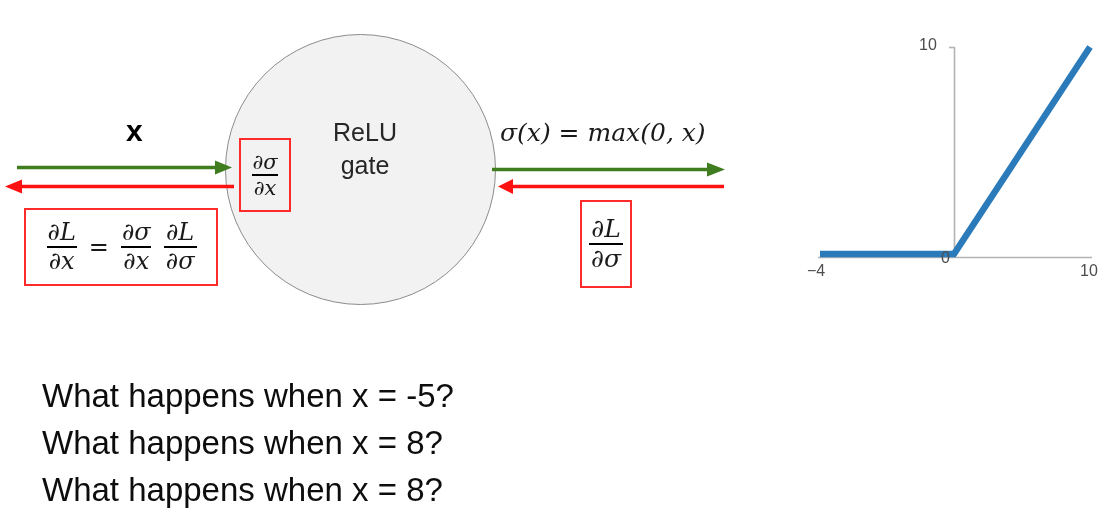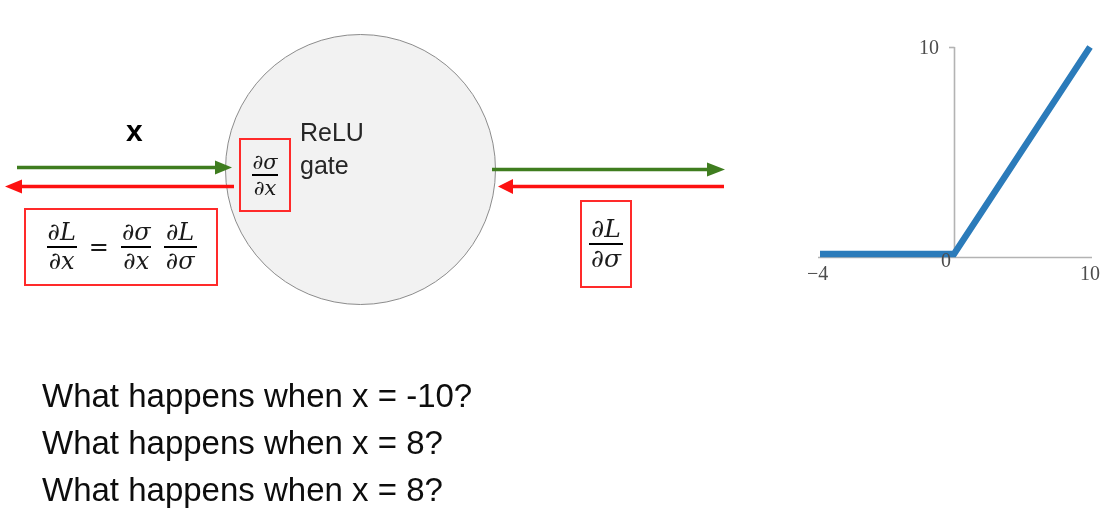--- a/index.html
+++ b/index.html
@@ -30,21 +30,21 @@
     background: #f2f2f2;
     border: 1.6px solid #8c8c8c;
     box-sizing: border-box;
     z-index: 3;
   }
   #gate-label {
     position: absolute;
     left: 300px;
     top: 116px;
     width: 130px;
-    text-align: left;
+    text-align: center;
     font-size: 25px;
     line-height: 33px;
     color: #262626;
     z-index: 5;
     white-space: pre-line;
   }
 
   
   .arrow-svg {
     position: absolute;
@@ -125,22 +125,22 @@
   #plot {
     position: absolute;
     left: 800px;
     top: 14px;
     width: 306px;
     height: 290px;
     z-index: 2;
   }
   .tick-label {
     position: absolute;
-    font-family: Liberation Serif, serif;
-    font-size: 20px;
+    font-family: Liberation Sans, sans-serif;
+    font-size: 16px;
     color: #4d4d4d;
   }
 </style>
 </head>
 <body>
 
 <div id="canvas">
 
   <svg class="arrow-svg" style="left:10px; top:158px;" width="225" height="20" viewBox="0 0 225 20">
     <line x1="7" y1="9.5" x2="205" y2="9.5" stroke="#3f7d1f" stroke-width="3.4"></line>
@@ -157,20 +157,21 @@
 
   <div class="redbox" style="left:239px; top:138px; width:52px; height:74px;">
     <span class="frac" style="font-size:21px;">
       <span class="num mathit">∂σ</span>
       <span class="den mathit">∂x</span>
     </span>
   </div>
 
   <div id="input-label">x</div>
 
+  <div id="output-expr" class="mathit">σ(x) = max(0, x)</div>
 
   <svg class="arrow-svg" style="left:488px; top:160px;" width="242" height="20" viewBox="0 0 242 20">
     <line x1="4" y1="9.5" x2="219" y2="9.5" stroke="#3f7d1f" stroke-width="3.4"></line>
     <polygon points="219,2.5 237,9.5 219,16.5" fill="#3f7d1f"></polygon>
   </svg>
 
   <svg class="arrow-svg" style="left:496px; top:177px;" width="232" height="20" viewBox="0 0 232 20">
     <line x1="17" y1="9.5" x2="228" y2="9.5" stroke="#fd1111" stroke-width="3.4"></line>
     <polygon points="17,2 2,9.5 17,17" fill="#fd1111"></polygon>
   </svg>
@@ -194,21 +195,21 @@
   </div>
 
   <div class="redbox" style="left:580px; top:200px; width:52px; height:88px;">
     <span class="frac" style="font-size:25px;">
       <span class="num mathit">∂L</span>
       <span class="den mathit">∂σ</span>
     </span>
   </div>
 
   <div id="questions">
-    <div>What happens when x = -10?</div>
+    <div>What happens when x = -5?</div>
     <div>What happens when x = 8?</div>
     <div>What happens when x = 8?</div>
   </div>
 
   <div id="plot">
     <svg width="306" height="290" viewBox="0 0 306 290">
 
       <line x1="18" y1="243.5" x2="292" y2="243.5" stroke="#b3b3b3" stroke-width="1.6"></line>
 
       <line x1="154.5" y1="33" x2="154.5" y2="243.5" stroke="#b3b3b3" stroke-width="1.6"></line>

